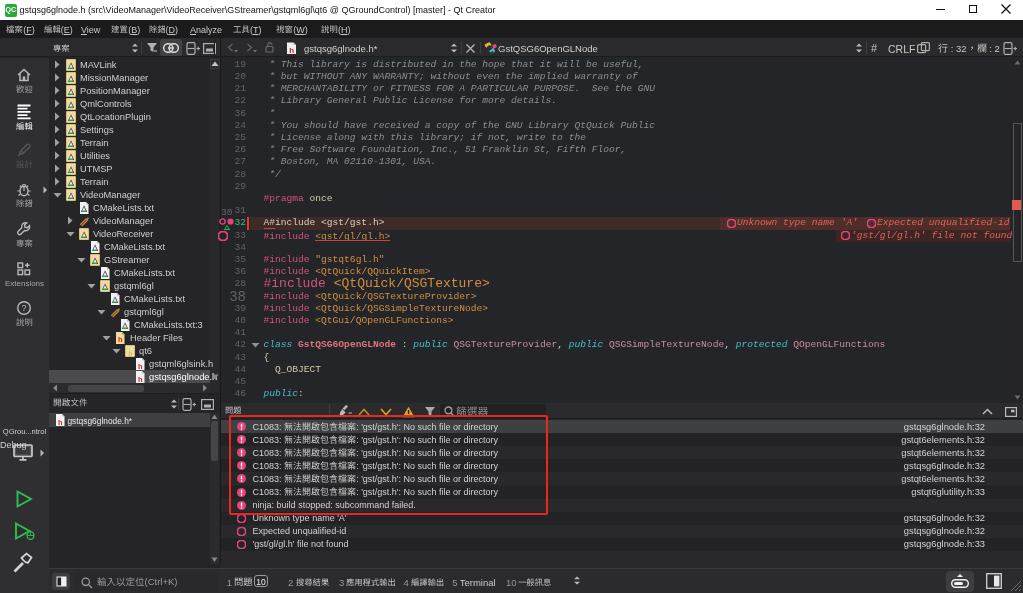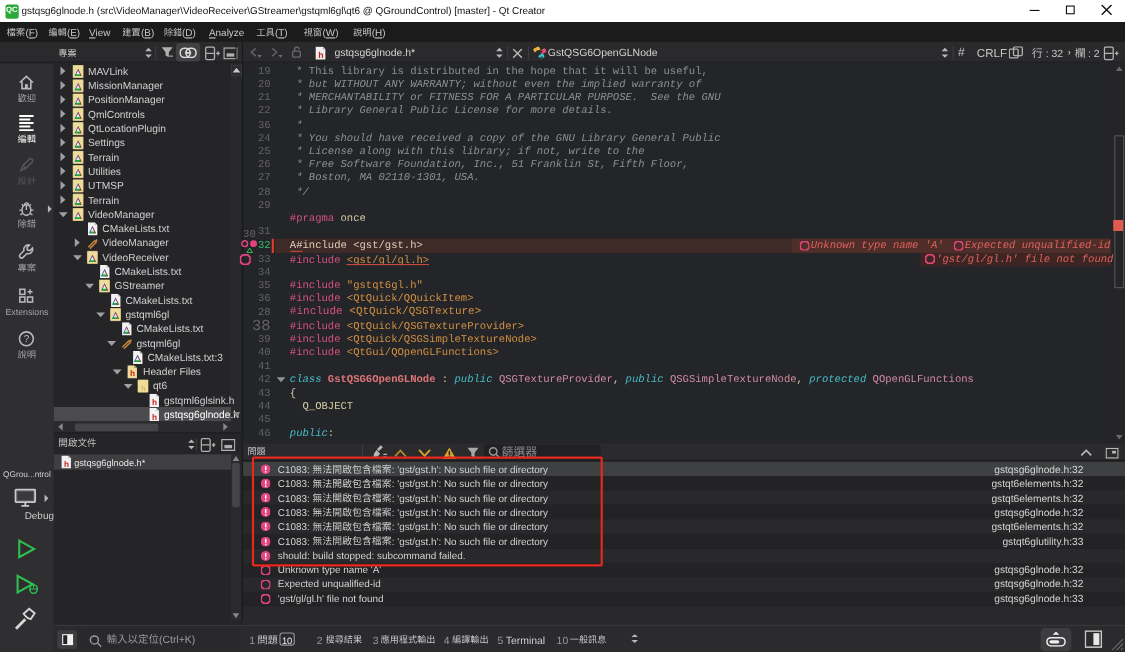--- a/index.html
+++ b/index.html
@@ -331,21 +331,21 @@
   </svg>
 <div class="a" style="left:0;top:427px;width:49px;text-align:center;font-size:7.5px;color:#cfcfcf;white-space:nowrap">QGrou...ntrol</div>
 <svg class="a" width="20" height="17" style="left:13px;top:444px">
     <rect x="1" y="1" width="18" height="11.5" rx="1" fill="#55555a" stroke="#c9c9c9" stroke-width="1.7"></rect>
     <rect x="3" y="3" width="14" height="7.5" fill="#3a3a3e"></rect>
     <path d="M6.5 15.9 H13.5 M10 13 V15.6" stroke="#c9c9c9" stroke-width="1.7"></path>
   </svg>
 <svg class="a" width="5" height="8" style="left:40px;top:449px">
     <path d="M0.5 0.5 L4 4 L0.5 7.5" fill="#b9b9bb"></path>
   </svg>
-<div class="a" style="left:0;top:464px;width:49px;text-align:right;font-size:9px;color:#cfcfcf">Debug</div>
+<div class="a" style="left:0;top:440px;width:49px;text-align:left;font-size:9px;color:#cfcfcf">Debug</div>
 <svg class="a" width="20" height="20" style="left:14px;top:489px">
     <path d="M3.5 2.5 L17 10 L3.5 17.5 Z" fill="none" stroke="#2fbf50" stroke-width="1.9"></path>
   </svg>
 <svg class="a" width="24" height="20" style="left:13px;top:521px">
     <path d="M3 2.5 L16.5 10 L3 17.5 Z" fill="none" stroke="#2fbf50" stroke-width="1.9"></path>
     <ellipse cx="17.5" cy="14.5" rx="3.4" ry="3.9" fill="#2f2f32" stroke="#2fbf50" stroke-width="1.3"></ellipse>
     <path d="M17.5 10.5 V14 M14.2 14.5 H21" stroke="#2fbf50" stroke-width="0.9"></path>
   </svg>
 <svg class="a" width="24" height="24" style="left:11px;top:551px">
     <path d="M3.5 20.5 L12 12" stroke="#d5d5d5" stroke-width="2.6"></path>
@@ -556,31 +556,31 @@
   </svg>
 <svg class="a" width="7" height="6" style="left:211px;top:557px">
     <path d="M0.5 0.5 H6.5 L3.5 5 Z" fill="#888"></path>
   </svg>
 <div class="a" style="left:211px;top:421px;width:7px;height:40px;background:#454547;border-radius:2px"></div>
 <div class="a" style="left:221px;top:57px;width:802px;height:346px;background:#242528"></div>
 <div class="a" style="left:219.5px;top:38px;width:1.5px;height:526px;background:#1a1a1b"></div>
 <div class="a" style="left:250px;top:217.39999999999998px;width:760px;height:12.2px;background:#3e2a27"></div>
 <div class="a" style="left:720px;top:217.39999999999998px;width:290px;height:12.2px;background:#4f2e2a"></div>
 <div class="a" style="left:836px;top:229.59999999999997px;width:174px;height:12.2px;background:#3c2523"></div>
-<div class="a mono" style="left:263.5px;top:58.8px;height:12.2px;line-height:12.2px;font-size:9.6px;white-space:pre"><span style="color:#8a9192;"> * This library is distributed in the hope that it will be useful,</span></div>
+<div class="a mono" style="left:263.5px;top:58.8px;height:12.2px;line-height:12.2px;font-size:9.6px;white-space:pre"><span style="color:#8a9192;font-style:italic"> * This library is distributed in the hope that it will be useful,</span></div>
 <div class="a mono" style="left:221px;top:58.8px;width:25px;height:12.2px;line-height:12.2px;font-size:9.6px;color:#636365;text-align:right">19</div>
 <div class="a mono" style="left:263.5px;top:71.0px;height:12.2px;line-height:12.2px;font-size:9.6px;white-space:pre"><span style="color:#8a9192;font-style:italic"> * but WITHOUT ANY WARRANTY; without even the implied warranty of</span></div>
 <div class="a mono" style="left:221px;top:71.0px;width:25px;height:12.2px;line-height:12.2px;font-size:9.6px;color:#636365;text-align:right">20</div>
 <div class="a mono" style="left:263.5px;top:83.19999999999999px;height:12.2px;line-height:12.2px;font-size:9.6px;white-space:pre"><span style="color:#8a9192;font-style:italic"> * MERCHANTABILITY or FITNESS FOR A PARTICULAR PURPOSE.  See the GNU</span></div>
 <div class="a mono" style="left:221px;top:83.19999999999999px;width:25px;height:12.2px;line-height:12.2px;font-size:9.6px;color:#636365;text-align:right">21</div>
 <div class="a mono" style="left:263.5px;top:95.39999999999999px;height:12.2px;line-height:12.2px;font-size:9.6px;white-space:pre"><span style="color:#8a9192;font-style:italic"> * Library General Public License for more details.</span></div>
 <div class="a mono" style="left:221px;top:95.39999999999999px;width:25px;height:12.2px;line-height:12.2px;font-size:9.6px;color:#636365;text-align:right">22</div>
 <div class="a mono" style="left:263.5px;top:107.6px;height:12.2px;line-height:12.2px;font-size:9.6px;white-space:pre"><span style="color:#8a9192;font-style:italic"> *</span></div>
 <div class="a mono" style="left:221px;top:107.6px;width:25px;height:12.2px;line-height:12.2px;font-size:9.6px;color:#636365;text-align:right">36</div>
-<div class="a mono" style="left:263.5px;top:119.8px;height:12.2px;line-height:12.2px;font-size:9.6px;white-space:pre"><span style="color:#8a9192;font-style:italic"> * You should have received a copy of the GNU Library General Public</span></div>
+<div class="a mono" style="left:263.5px;top:119.8px;height:12.2px;line-height:12.2px;font-size:9.6px;white-space:pre"><span style="color:#8a9192;font-style:italic"> * You should have received a copy of the GNU Library QtQuick Public</span></div>
 <div class="a mono" style="left:221px;top:119.8px;width:25px;height:12.2px;line-height:12.2px;font-size:9.6px;color:#636365;text-align:right">24</div>
 <div class="a mono" style="left:263.5px;top:132.0px;height:12.2px;line-height:12.2px;font-size:9.6px;white-space:pre"><span style="color:#8a9192;font-style:italic"> * License along with this library; if not, write to the</span></div>
 <div class="a mono" style="left:221px;top:132.0px;width:25px;height:12.2px;line-height:12.2px;font-size:9.6px;color:#636365;text-align:right">25</div>
 <div class="a mono" style="left:263.5px;top:144.2px;height:12.2px;line-height:12.2px;font-size:9.6px;white-space:pre"><span style="color:#8a9192;font-style:italic"> * Free Software Foundation, Inc., 51 Franklin St, Fifth Floor,</span></div>
 <div class="a mono" style="left:221px;top:144.2px;width:25px;height:12.2px;line-height:12.2px;font-size:9.6px;color:#636365;text-align:right">26</div>
 <div class="a mono" style="left:263.5px;top:156.39999999999998px;height:12.2px;line-height:12.2px;font-size:9.6px;white-space:pre"><span style="color:#8a9192;font-style:italic"> * Boston, MA 02110-1301, USA.</span></div>
 <div class="a mono" style="left:221px;top:156.39999999999998px;width:25px;height:12.2px;line-height:12.2px;font-size:9.6px;color:#636365;text-align:right">27</div>
 <div class="a mono" style="left:263.5px;top:168.6px;height:12.2px;line-height:12.2px;font-size:9.6px;white-space:pre"><span style="color:#8a9192;font-style:italic"> */</span></div>
 <div class="a mono" style="left:221px;top:168.6px;width:25px;height:12.2px;line-height:12.2px;font-size:9.6px;color:#636365;text-align:right">28</div>
 <div class="a mono" style="left:263.5px;top:180.8px;height:12.2px;line-height:12.2px;font-size:9.6px;white-space:pre"></div>
@@ -592,21 +592,21 @@
 <div class="a mono" style="left:263.5px;top:217.39999999999998px;height:12.2px;line-height:12.2px;font-size:9.6px;white-space:pre"><span style="color:#d8d0b8">A#include &lt;gst/gst.h&gt;</span></div>
 <div class="a mono" style="left:221px;top:217.39999999999998px;width:25px;height:12.2px;line-height:12.2px;font-size:9.6px;color:#39bf6e;text-align:right">32</div>
 <div class="a mono" style="left:263.5px;top:231px;height:12.2px;line-height:12.2px;font-size:9.6px;white-space:pre"><span style="color:#d5517f">#include</span> <span style="color:#d18f42">&lt;gst/gl/gl.h&gt;</span></div>
 <div class="a mono" style="left:221px;top:229.59999999999997px;width:25px;height:12.2px;line-height:12.2px;font-size:9.6px;color:#636365;text-align:right">33</div>
 <div class="a mono" style="left:263.5px;top:241.8px;height:12.2px;line-height:12.2px;font-size:9.6px;white-space:pre"></div>
 <div class="a mono" style="left:221px;top:241.8px;width:25px;height:12.2px;line-height:12.2px;font-size:9.6px;color:#636365;text-align:right">34</div>
 <div class="a mono" style="left:263.5px;top:254.0px;height:12.2px;line-height:12.2px;font-size:9.6px;white-space:pre"><span style="color:#d5517f">#include</span> <span style="color:#d18f42">"gstqt6gl.h"</span></div>
 <div class="a mono" style="left:221px;top:254.0px;width:25px;height:12.2px;line-height:12.2px;font-size:9.6px;color:#636365;text-align:right">35</div>
 <div class="a mono" style="left:263.5px;top:266.2px;height:12.2px;line-height:12.2px;font-size:9.6px;white-space:pre"><span style="color:#d5517f">#include</span> <span style="color:#d18f42">&lt;QtQuick/QQuickItem&gt;</span></div>
 <div class="a mono" style="left:221px;top:266.2px;width:25px;height:12.2px;line-height:12.2px;font-size:9.6px;color:#636365;text-align:right">36</div>
-<div class="a mono" style="left:263.5px;top:278.4px;height:12.2px;line-height:12.2px;font-size:10px;white-space:pre"><span style="color:#d5517f">#include</span> <span style="color:#d18f42">&lt;QtQuick/QSGTexture&gt;</span></div>
+<div class="a mono" style="left:263.5px;top:278.4px;height:12.2px;line-height:12.2px;font-size:13px;white-space:pre"><span style="color:#d5517f">#include</span> <span style="color:#d18f42">&lt;QtQuick/QSGTexture&gt;</span></div>
 <div class="a mono" style="left:221px;top:278.4px;width:25px;height:12.2px;line-height:12.2px;font-size:9.6px;color:#636365;text-align:right">28</div>
 <div class="a mono" style="left:263.5px;top:290.59999999999997px;height:12.2px;line-height:12.2px;font-size:9.6px;white-space:pre"><span style="color:#d5517f">#include</span> <span style="color:#d18f42">&lt;QtQuick/QSGTextureProvider&gt;</span></div>
 <div class="a mono" style="left:221px;top:290.59999999999997px;width:25px;height:12.2px;line-height:12.2px;font-size:14px;color:#636365;text-align:right">38</div>
 <div class="a mono" style="left:263.5px;top:302.8px;height:12.2px;line-height:12.2px;font-size:9.6px;white-space:pre"><span style="color:#d5517f">#include</span> <span style="color:#d18f42">&lt;QtQuick/QSGSimpleTextureNode&gt;</span></div>
 <div class="a mono" style="left:221px;top:302.8px;width:25px;height:12.2px;line-height:12.2px;font-size:9.6px;color:#636365;text-align:right">39</div>
 <div class="a mono" style="left:263.5px;top:315.0px;height:12.2px;line-height:12.2px;font-size:9.6px;white-space:pre"><span style="color:#d5517f">#include</span> <span style="color:#d18f42">&lt;QtGui/QOpenGLFunctions&gt;</span></div>
 <div class="a mono" style="left:221px;top:315.0px;width:25px;height:12.2px;line-height:12.2px;font-size:9.6px;color:#636365;text-align:right">40</div>
 <div class="a mono" style="left:263.5px;top:327.2px;height:12.2px;line-height:12.2px;font-size:9.6px;white-space:pre"></div>
 <div class="a mono" style="left:221px;top:327.2px;width:25px;height:12.2px;line-height:12.2px;font-size:9.6px;color:#636365;text-align:right">41</div>
 <div class="a mono" style="left:263.5px;top:339.4px;height:12.2px;line-height:12.2px;font-size:9.6px;white-space:pre"><span style="color:#43bec9;font-style:italic">class</span> <span style="color:#dd757a;font-weight:bold">GstQSG6OpenGLNode</span><span style="color:#d3cba2"> : </span><span style="color:#43bec9;font-style:italic">public</span> <span style="color:#cf8aa0">QSGTextureProvider</span><span style="color:#d3cba2">, </span><span style="color:#43bec9;font-style:italic">public</span> <span style="color:#cf8aa0">QSGSimpleTextureNode</span><span style="color:#d3cba2">, </span><span style="color:#43bec9;font-style:italic">protected</span> <span style="color:#cf8aa0">QOpenGLFunctions</span></div>
@@ -805,21 +805,21 @@
         <use href="#u542b" x="5000"></use>
         <use href="#u6a94" x="6000"></use>
         <use href="#u6848" x="7000"></use>
       </g>
     </svg>: 'gst/gst.h': No such file or directory</div>
 <div class="a" style="left:785px;top:487.0px;width:200px;font-size:9.3px;color:#d2d2d2;text-align:right">gstqt6glutility.h:33</div>
 <div class="a" style="left:221px;top:498.6px;width:802px;height:13.1px;background:#29292b"></div>
 <svg class="a" width="9" height="9" style="left:237px;top:500.6px">
     <use href="#i-err"></use>
   </svg>
-<div class="a" style="left:252.6px;top:500.1px;font-size:9px;color:#d2d2d2;white-space:nowrap">should: build stopped: subcommand failed.</div>
+<div class="a" style="left:252.6px;top:500.1px;font-size:9px;color:#d2d2d2;white-space:nowrap">ninja: build stopped: subcommand failed.</div>
 <div class="a" style="left:221px;top:511.7px;width:802px;height:13.1px;background:#232325"></div>
 <svg class="a" width="9" height="9" style="left:237px;top:513.7px">
     <use href="#i-ring"></use>
   </svg>
 <div class="a" style="left:252.6px;top:513.2px;font-size:9px;color:#d2d2d2;white-space:nowrap">Unknown type name 'A'</div>
 <div class="a" style="left:785px;top:513.2px;width:200px;font-size:9.3px;color:#d2d2d2;text-align:right">gstqsg6glnode.h:32</div>
 <div class="a" style="left:221px;top:524.8px;width:802px;height:13.1px;background:#29292b"></div>
 <svg class="a" width="9" height="9" style="left:237px;top:526.8px">
     <use href="#i-ring"></use>
   </svg>

